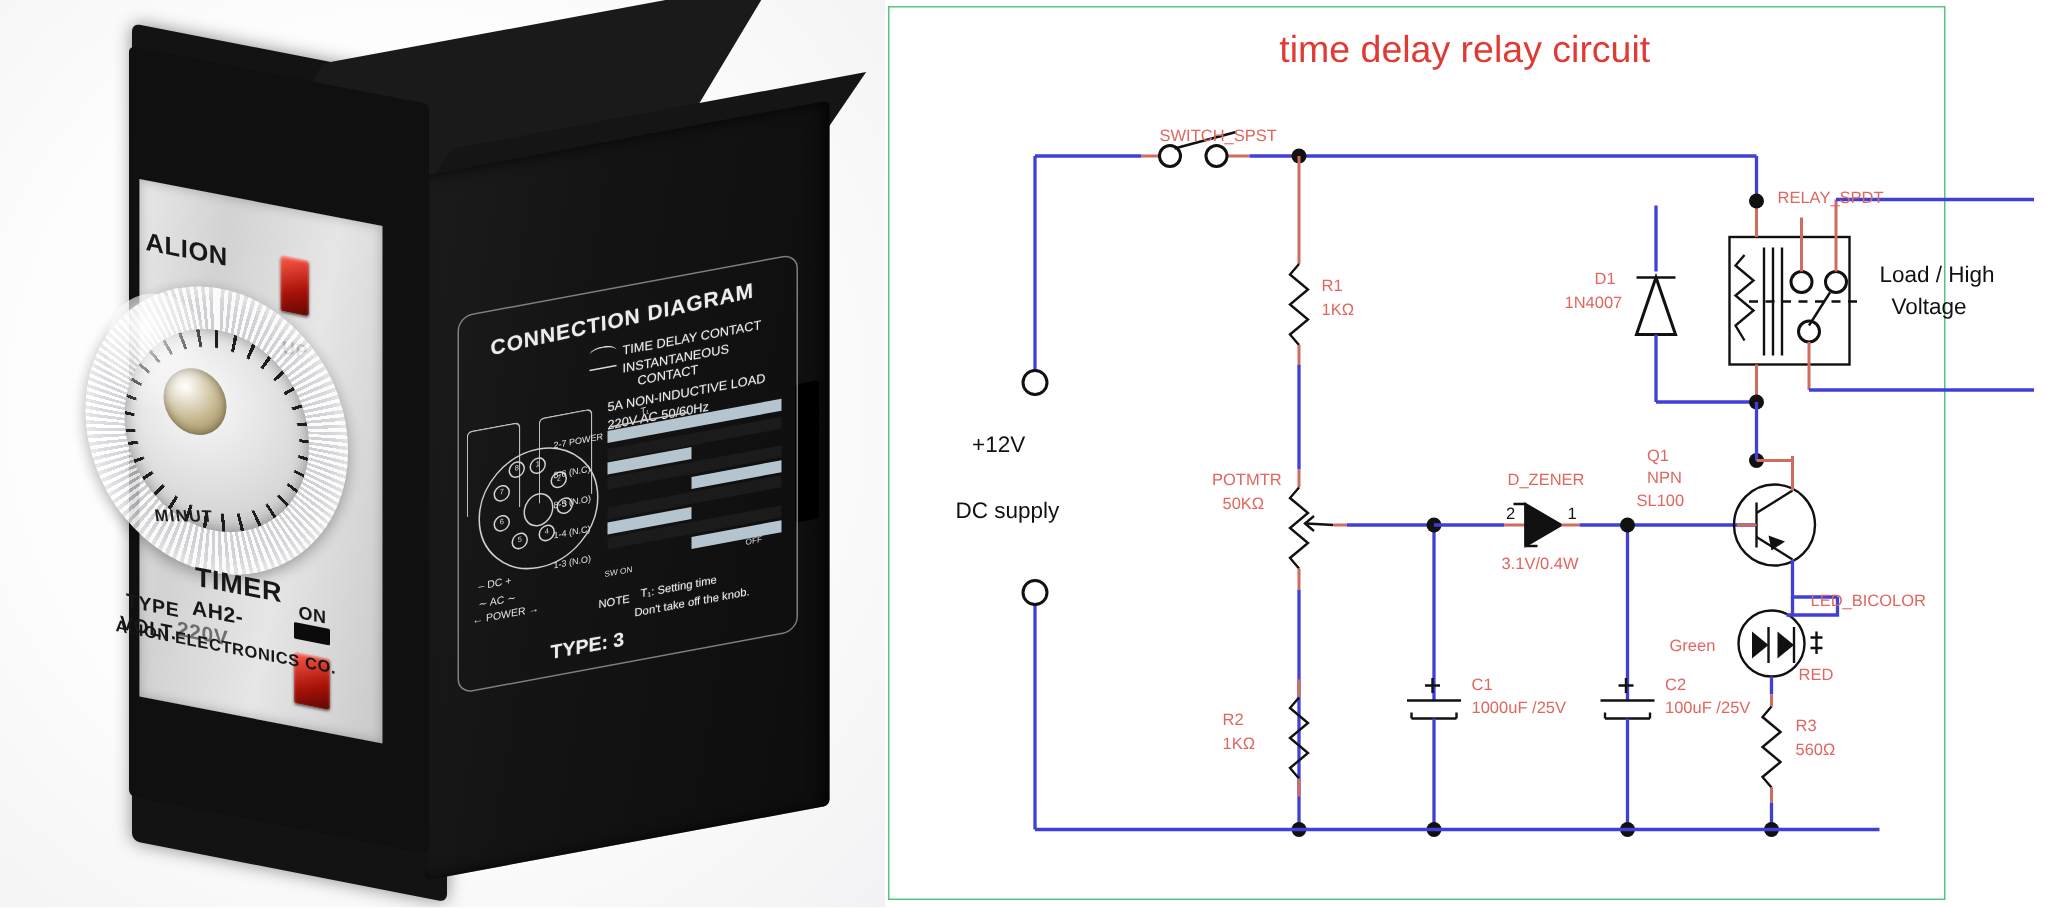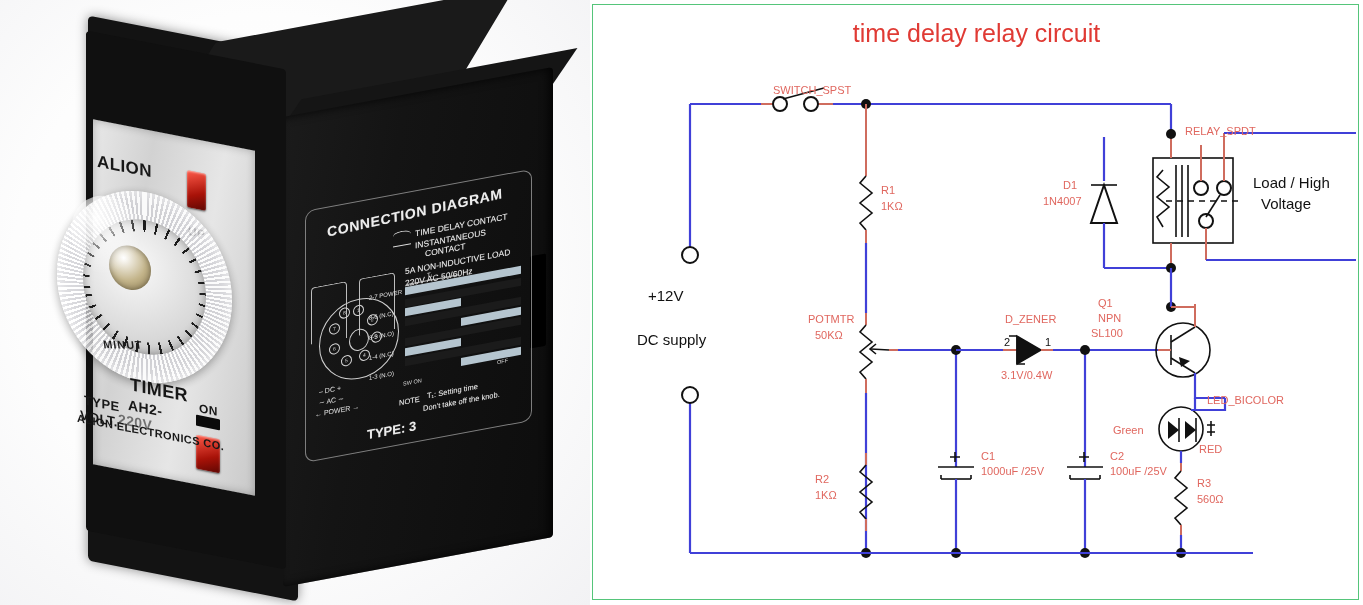--- a/index.html
+++ b/index.html
@@ -132,21 +132,21 @@
   #chart-t1{position:absolute;left:22px;top:-12px;font-size:6px;color:#ddd;}
   #chart-t1bar{position:absolute;left:2px;top:-4px;width:52px;height:1px;background:#ccc;}
   #chart-swon{position:absolute;left:-2px;top:92px;font-size:5.5px;color:#ddd;}
   #chart-off{position:absolute;left:92px;top:88px;font-size:5.5px;color:#ddd;}
 
   
   #side-slot{position:absolute;left:530px;top:255px;width:16px;height:92px;background:#000;
     transform:skewY(-10.5deg);border-radius:2px;box-shadow:inset 0 0 5px #000;}
 
   
-  #schematic{position:absolute;left:592px;top:4px;width:767px;height:596px;
+  #schematic{position:absolute;left:592px;top:4px;width:705px;height:596px;
     background:#ffffff;border:1.5px solid #55c57a;box-sizing:border-box;}
   #sch-title{position:absolute;left:0;top:14px;width:767px;text-align:center;
     font-size:25px;color:#e03a34;font-family:"Liberation Sans",sans-serif;}
   #sch-svg{position:absolute;left:0;top:0;}
   .lbl{font-family:"Liberation Sans",sans-serif;font-size:11px;fill:#e0675f;}
   .lbl-blk{font-family:"Liberation Sans",sans-serif;font-size:15px;fill:#111111;}
   .lbl-pin{font-family:"Liberation Sans",sans-serif;font-size:11px;fill:#111;}
 </style>
 </head>
 <body>

